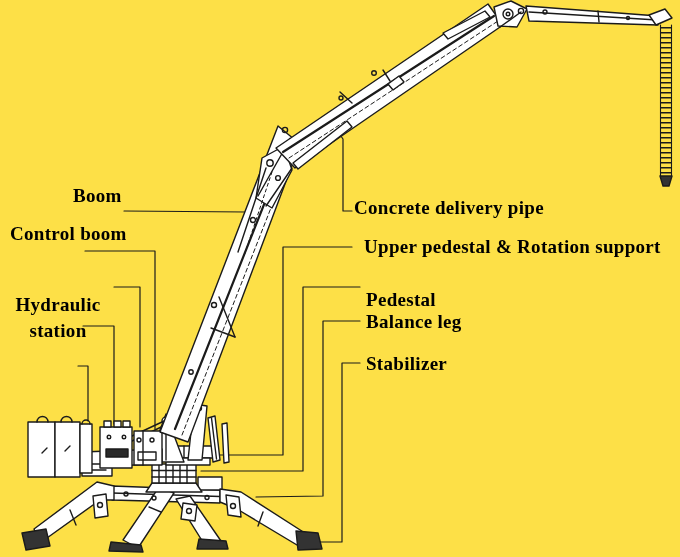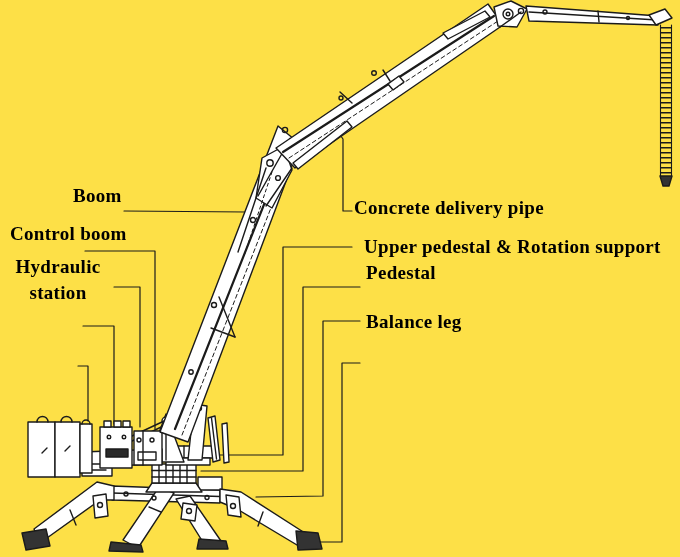--- a/index.html
+++ b/index.html
@@ -5,21 +5,21 @@
   html,body{margin:0;padding:0;background:#fff;}
   .canvas{
     position:relative;width:680px;height:557px;background:#fde047;
     font-family:"Liberation Serif","DejaVu Serif",serif;overflow:hidden;
   }
   .canvas svg{position:absolute;left:0;top:0;}
   .lbl{
     position:absolute;color:#000;font-size:19px;font-weight:600;
     letter-spacing:.3px;line-height:26px;white-space:pre-line;
   }
-  .lbl.center{text-align:center;}
+  .lbl.center{text-align:center;margin-top:38px;}
 </style>
 </head>
 <body>
 
 <div class="canvas">
 
   <svg width="680" height="557" viewBox="0 0 680 557">
     <g stroke="#1b1b1b" fill="none" stroke-width="1.4" stroke-linejoin="round" stroke-linecap="round">
 
       <g stroke-width="1.2">
@@ -201,16 +201,17 @@
 
     </g>
   </svg>
 
   <div class="lbl" style="left:73px;top:183px;">Boom</div>
   <div class="lbl" style="left:10px;top:221px;">Control boom</div>
   <div class="lbl center" style="left:8px;top:254px;width:100px;">Hydraulic
 station</div>
   <div class="lbl" style="left:354px;top:195px;">Concrete  delivery pipe</div>
   <div class="lbl" style="left:356px;top:234px;margin-left:8px;">Upper pedestal &amp; Rotation support</div>
-  <div class="lbl" style="left:366px;top:260px;">Pedestal</div>
+  <div class="lbl" style="left:366px;top:287px;">Pedestal</div>
   <div class="lbl" style="left:366px;top:309px;">Balance leg</div>
+  <div class="lbl" style="left:366px;top:351px;">Stabilizer</div>
 
 </div>
 
 </body></html>

